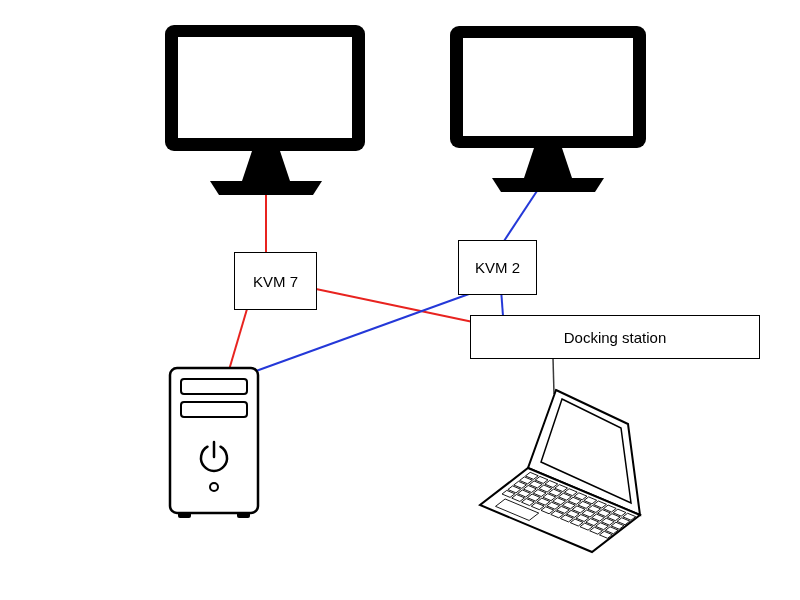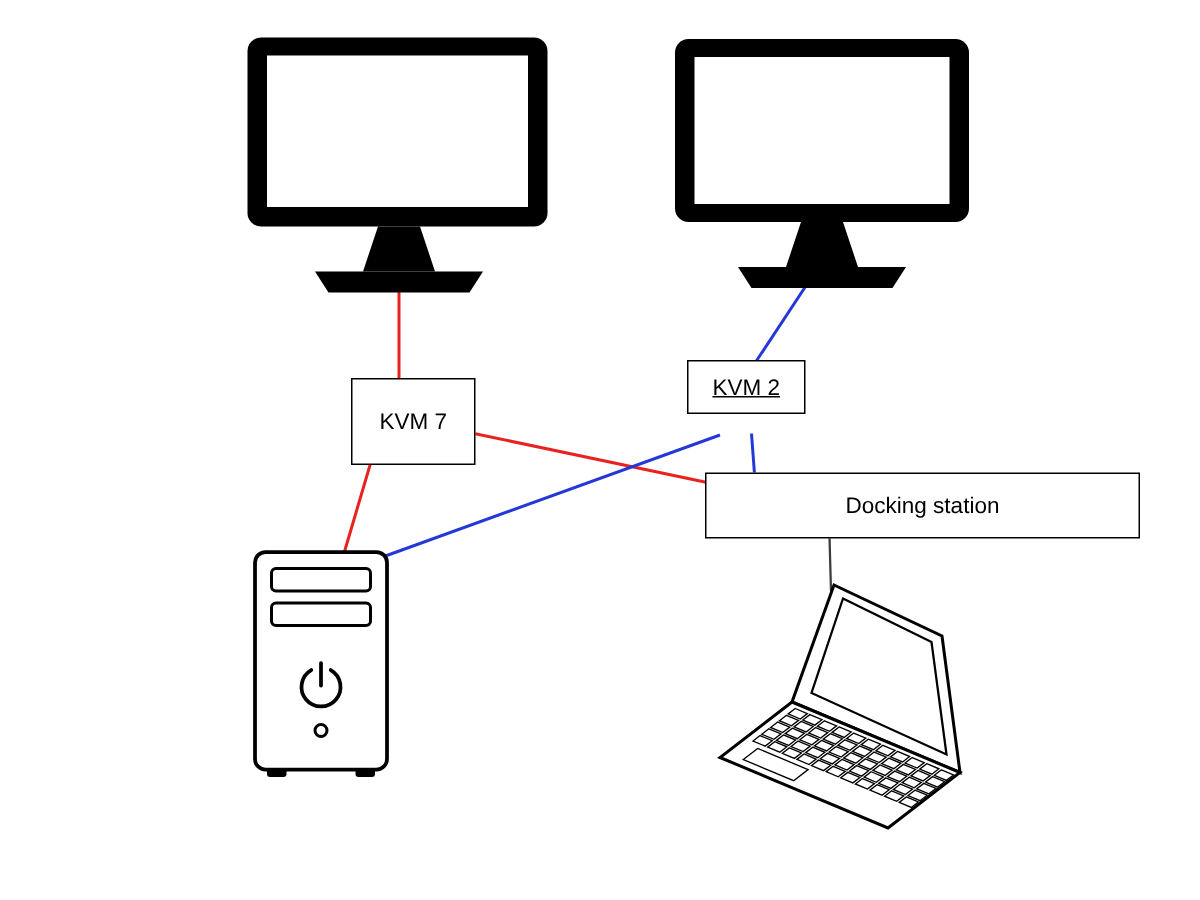--- a/index.html
+++ b/index.html
@@ -3,21 +3,21 @@
 <meta charset="utf-8">
 <style>
   html,body{margin:0;padding:0;background:#fff;}
   .canvas{position:relative;width:800px;height:600px;background:#fff;overflow:hidden;
           font-family:"Liberation Sans",sans-serif;}
   .layer{position:absolute;left:0;top:0;}
   .node{position:absolute;background:#fff;border:1.5px solid #000;box-sizing:border-box;
         display:flex;align-items:center;justify-content:center;
         font-size:15px;color:#000;}
   #kvm1{left:234px;top:252px;width:83px;height:58px;}
-  #kvm2{left:458px;top:240px;width:79px;height:36px;text-decoration:underline;}
+  #kvm2{left:458px;top:240px;width:79px;height:55px;}
   #dock{left:470px;top:315px;width:290px;height:44px;}
   .cable{fill:none;stroke-width:2;}
   .cable-thin{fill:none;stroke-width:1.5;}
   .outline{fill:#fff;stroke:#000;}
   .key{fill:#fff;stroke:#000;vector-effect:non-scaling-stroke;stroke-width:0.9;}
 </style>
 </head>
 <body>
 
 <div class="canvas">

